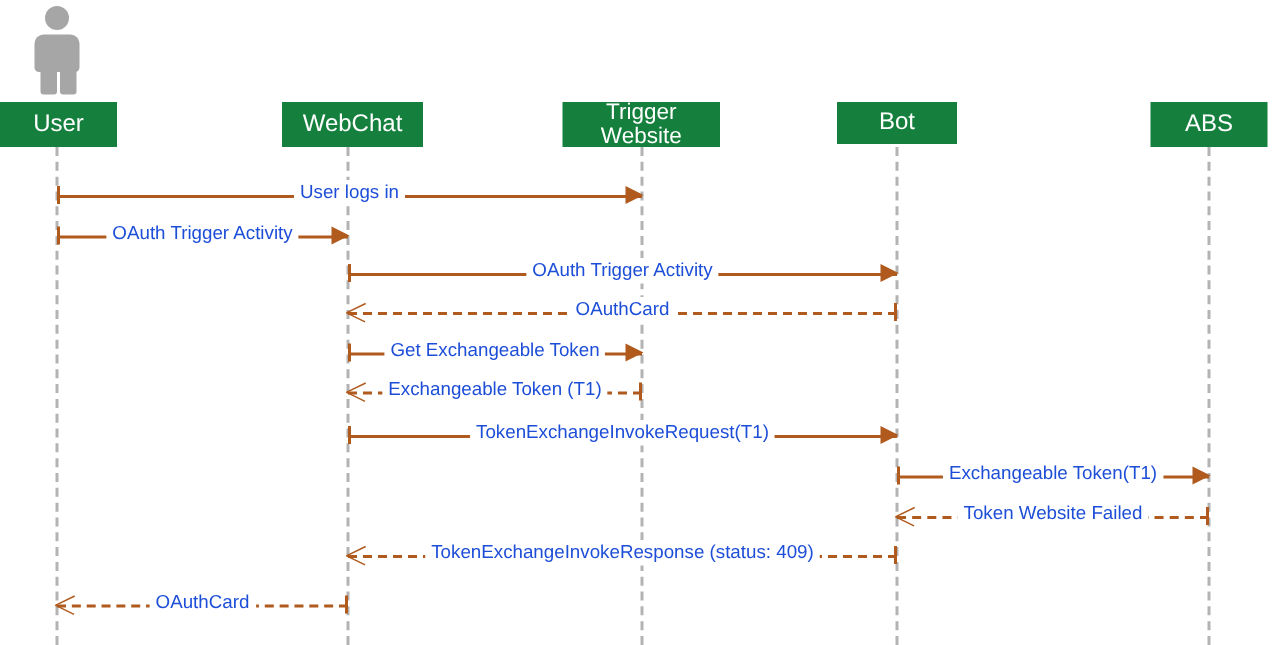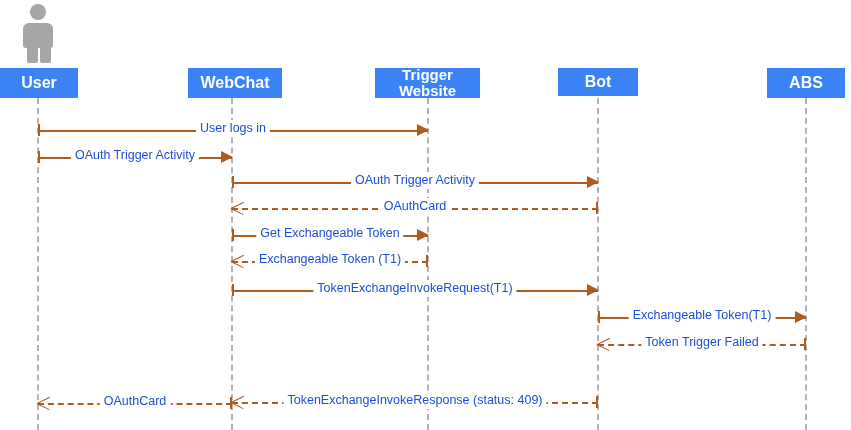--- a/index.html
+++ b/index.html
@@ -7,21 +7,21 @@
   #diagram{position:relative;width:851px;height:430px;background:#ffffff;}
 
   
   .actor{position:absolute;}
   .actor .head{position:absolute;width:16px;height:16px;border-radius:50%;background:#a6a6a6;left:7px;top:0;}
   .actor .torso{position:absolute;width:30px;height:25px;border-radius:6px 6px 3px 3px;background:#a6a6a6;left:0;top:19px;}
   .actor .legL{position:absolute;width:11px;height:17px;background:#a6a6a6;left:4px;top:42px;border-radius:0 0 2px 2px;}
   .actor .legR{position:absolute;width:11px;height:17px;background:#a6a6a6;left:17px;top:42px;border-radius:0 0 2px 2px;}
 
   
-  .pbox{position:absolute;background:#3b82f6;color:#ffffff;font-weight:bold;font-size:16px;
+  .pbox{position:absolute;background:#15803d;color:#ffffff;font-weight:normal;font-size:16px;
         display:flex;align-items:center;justify-content:center;text-align:center;line-height:1.05;
         box-sizing:border-box;padding:2px 4px;}
   .pbox.two-line{font-size:15px;}
 
   
   .lifeline{position:absolute;width:0;border-left:2px dashed #b3b3b3;}
 
   
   .msg{position:absolute;height:18px;}
   .msg .line{position:absolute;left:0;right:0;top:8px;height:0;border-top:2px solid #b05a1e;}
@@ -123,23 +123,23 @@
       <div class="msg" style="left: 598px; width: 208px; top: 309px;">
         <span class="line"></span>
         <span class="ah-right-solid"></span>
         <span class="tick left"></span>
         <span class="label">Exchangeable Token(T1)</span>
       </div>
       <div class="msg dashed" style="left: 598px; width: 208px; top: 336px;">
         <span class="line"></span>
         <span class="ah-left-open"></span>
         <span class="tick right"></span>
-        <span class="label">Token Trigger Failed</span>
+        <span class="label">Token Website Failed</span>
       </div>
-      <div class="msg dashed" style="left: 232px; width: 366px; top: 362px; margin-top: 32px;">
+      <div class="msg dashed" style="left: 232px; width: 366px; top: 362px;">
         <span class="line"></span>
         <span class="ah-left-open"></span>
         <span class="tick right"></span>
         <span class="label">TokenExchangeInvokeResponse (status: 409)</span>
       </div>
       <div class="msg dashed" style="left: 38px; width: 194px; top: 395px;">
         <span class="line"></span>
         <span class="ah-left-open"></span>
         <span class="tick right"></span>
         <span class="label">OAuthCard</span>

